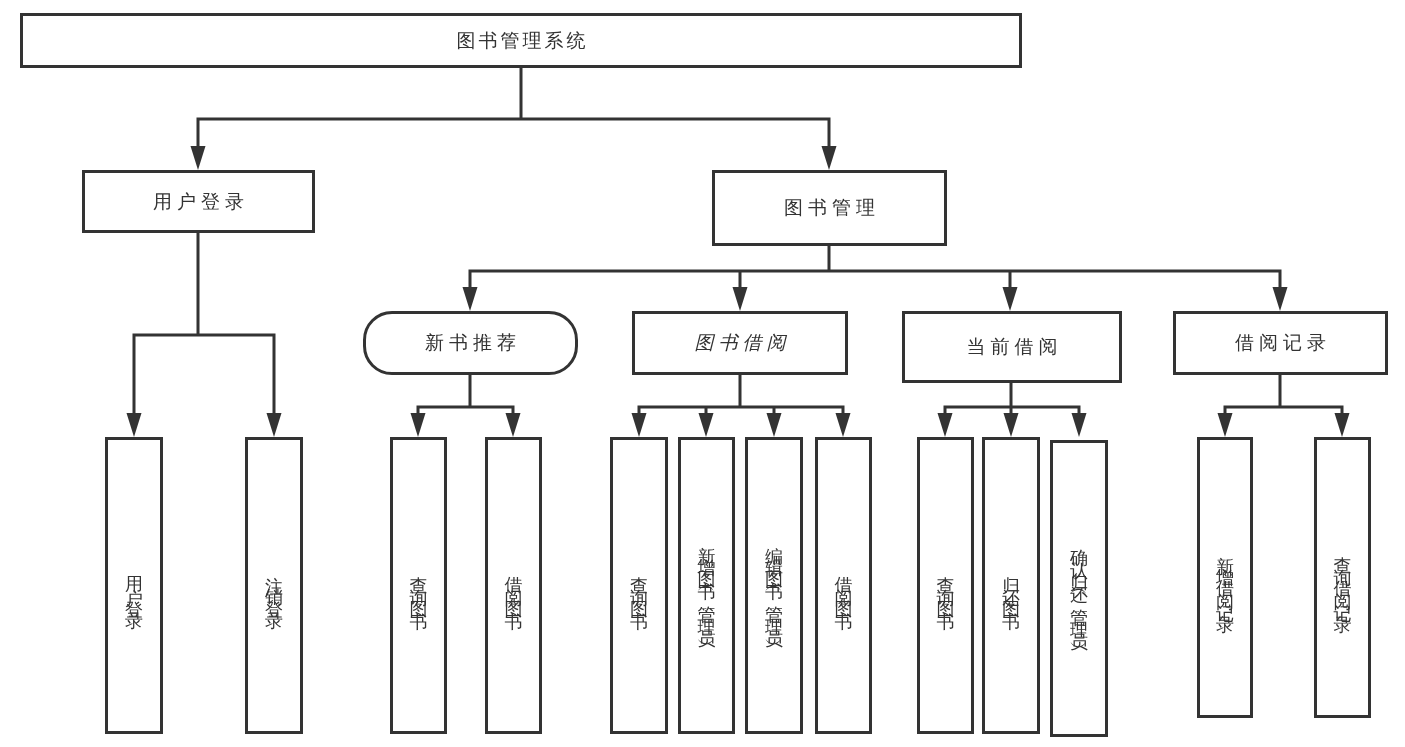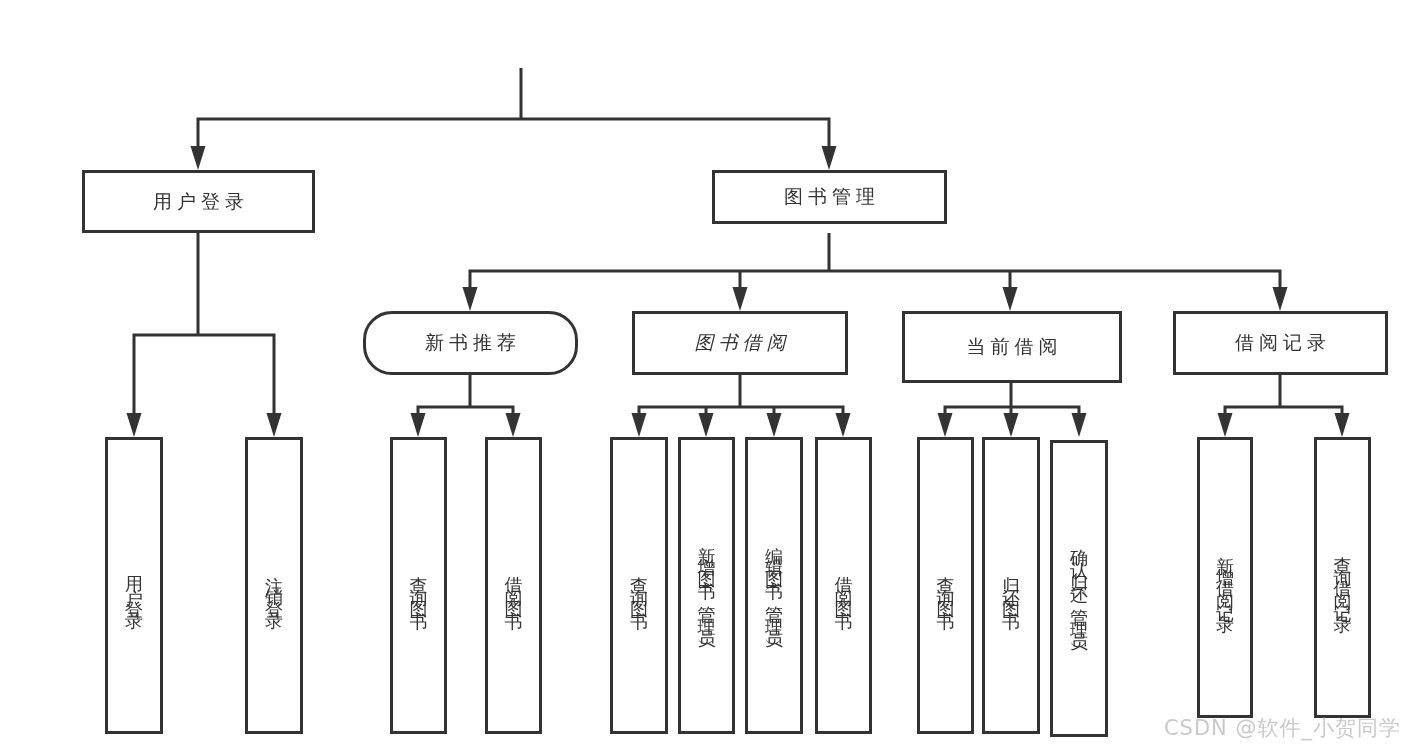--- a/index.html
+++ b/index.html
@@ -87,23 +87,24 @@
       <polygon points="766.5,413 781.5,413 774,437"></polygon>
       <polygon points="835.5,413 850.5,413 843,437"></polygon>
       <polygon points="937.5,413 952.5,413 945,437"></polygon>
       <polygon points="1003.5,413 1018.5,413 1011,437"></polygon>
       <polygon points="1071.5,413 1086.5,413 1079,437"></polygon>
       <polygon points="1217.5,413 1232.5,413 1225,437"></polygon>
       <polygon points="1334.5,413 1349.5,413 1342,437"></polygon>
     </g>
   </svg>
 
+  <div class="node hbox title" style="left:20px; top:13px; width:1002px; height:55px;">图书管理系统</div>
 
   <div class="node hbox" style="left:82px; top:170px; width:233px; height:63px;">用户登录</div>
-  <div class="node hbox" style="left:712px; top:170px; width:235px; height:54px;">图书管理</div>
+  <div class="node hbox" style="left:712px; top:170px; width:235px; height:76px;">图书管理</div>
 
   <div class="node hbox" style="left:363px; top:311px; width:215px; height:64px;border-radius:29px;">新书推荐</div>
   <div class="node hbox" style="left:632px; top:311px; width:216px; height:64px;font-style:italic;">图书借阅</div>
   <div class="node hbox" style="left:902px; top:311px; width:220px; height:72px;">当前借阅</div>
   <div class="node hbox" style="left:1173px; top:311px; width:215px; height:64px;">借阅记录</div>
 
   <div class="node vbox" style="left:105px; top:437px; width:58px; height:297px;">
     <span>用户登录</span>
   </div>
   <div class="node vbox" style="left:245px; top:437px; width:58px; height:297px;">
@@ -140,15 +141,14 @@
     <span>确认归还（管理员）</span>
   </div>
 
   <div class="node vbox" style="left:1197px; top:437px; width:56px; height:281px;">
     <span>新增借阅记录</span>
   </div>
   <div class="node vbox" style="left:1314px; top:437px; width:57px; height:281px;">
     <span>查询借阅记录</span>
   </div>
 
-  <div class="watermark">CSDN @软件_小贺同学</div>
 
 </div>
 
 </body></html>

